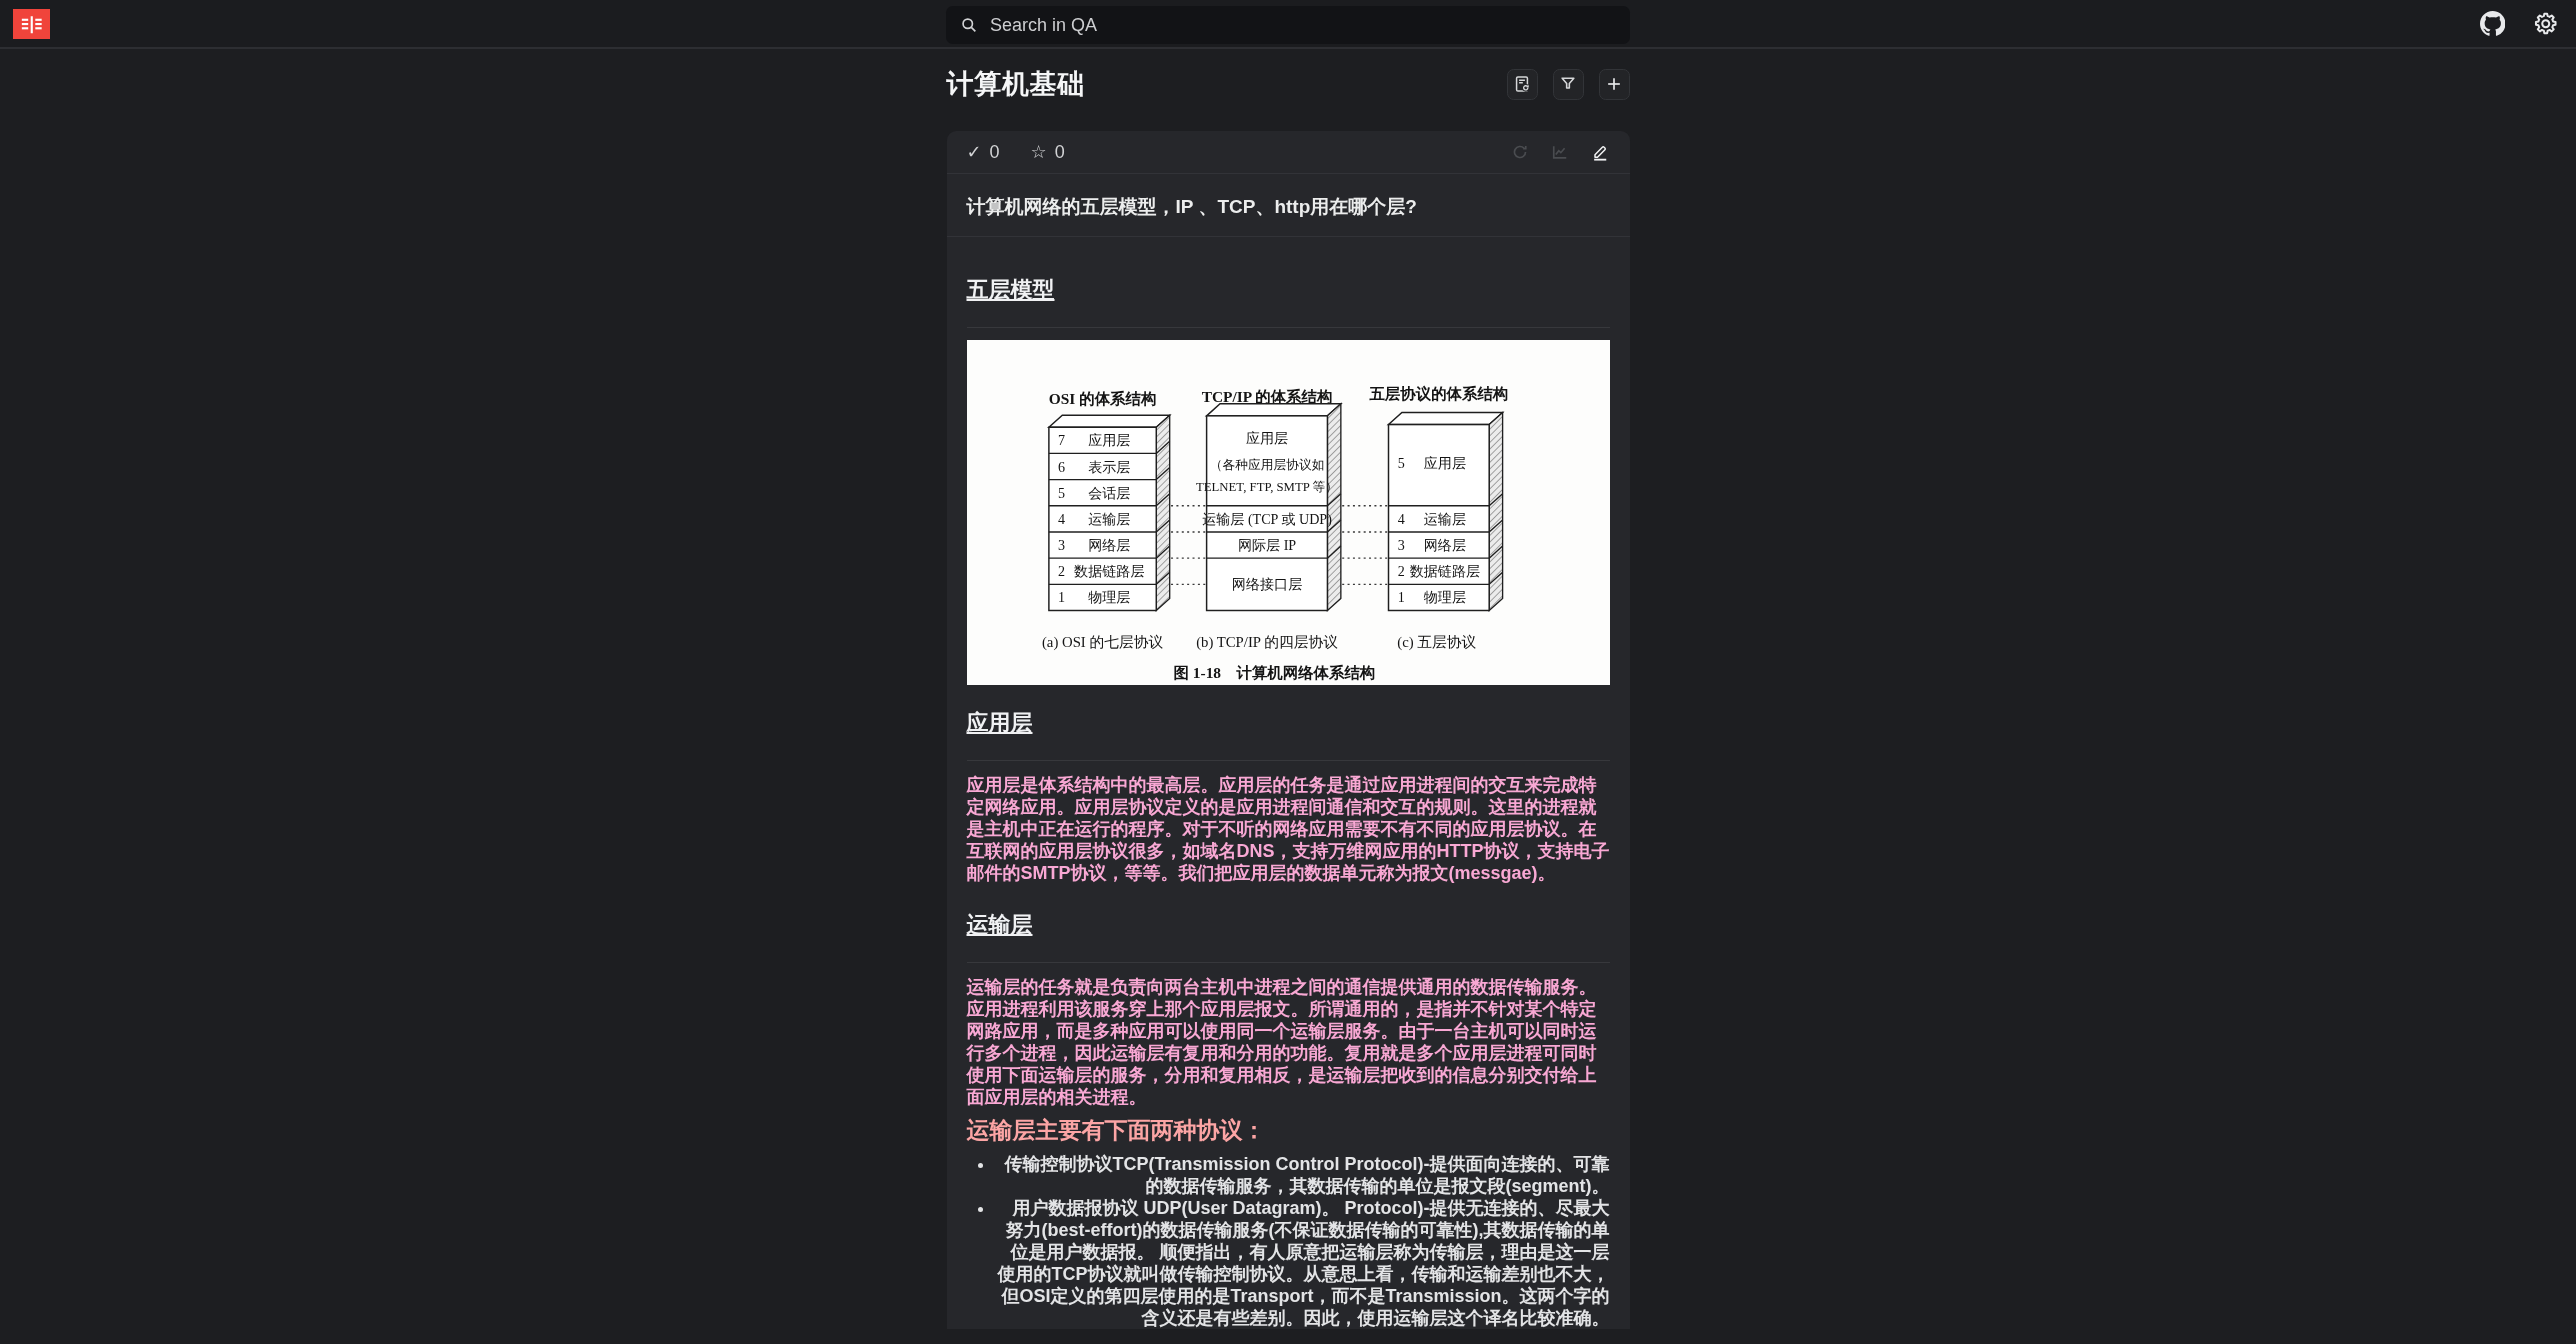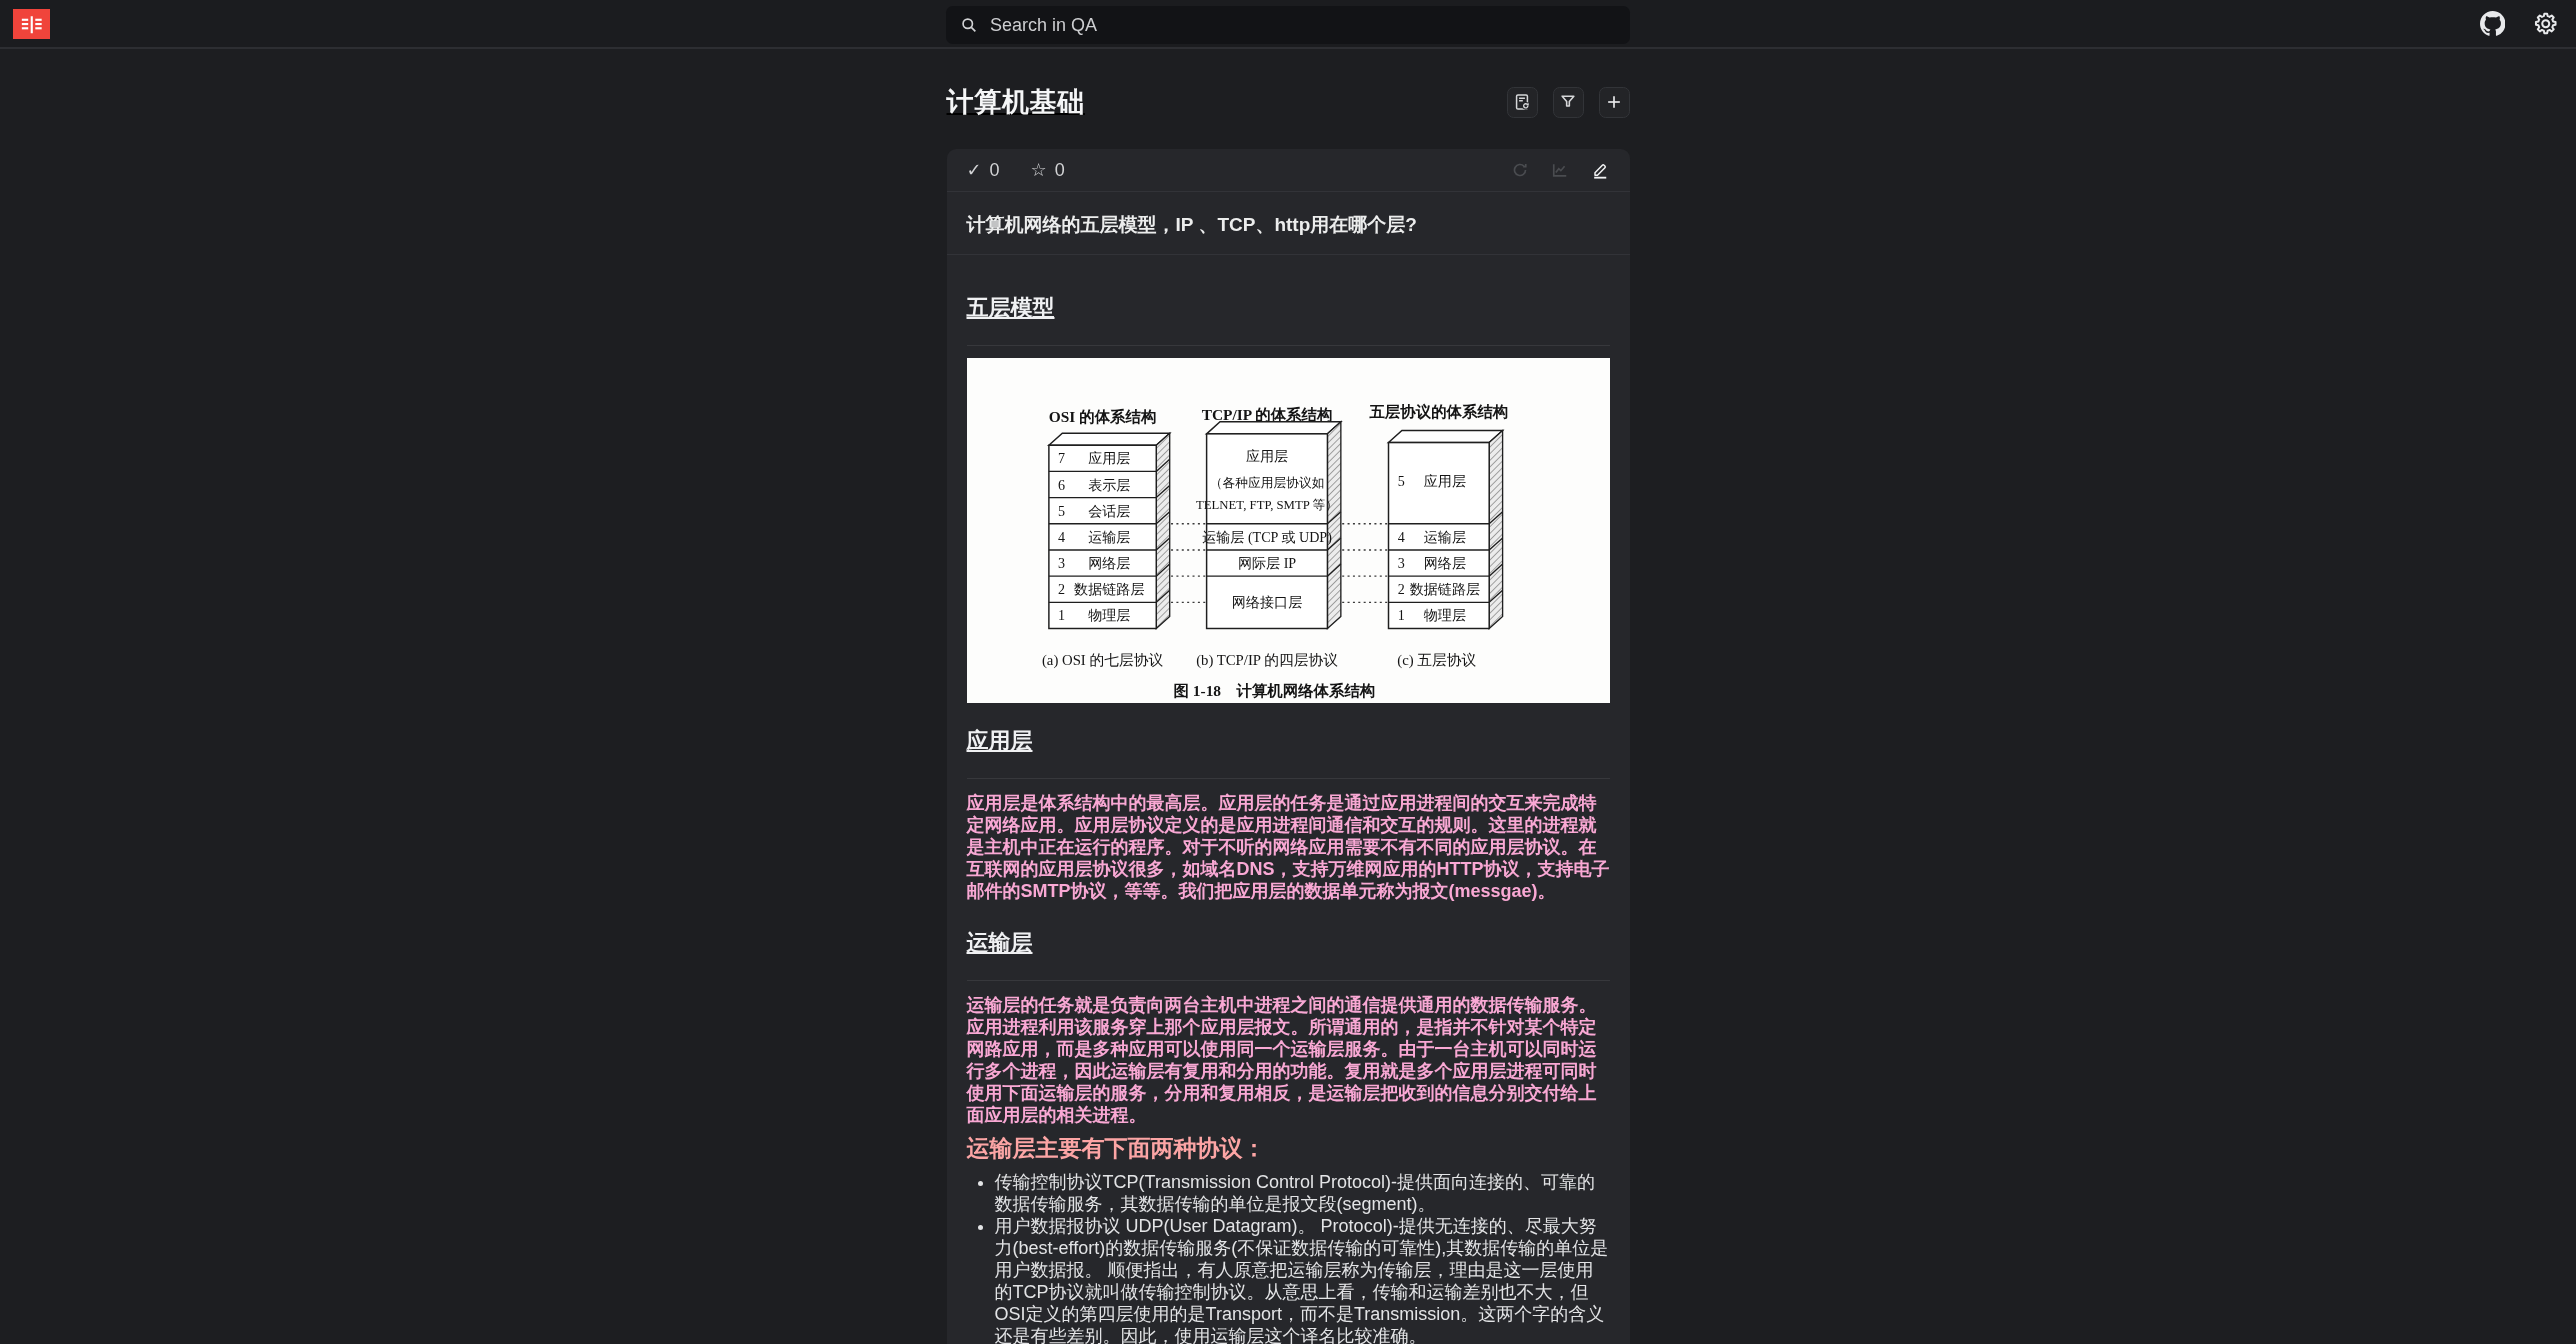--- a/index.html
+++ b/index.html
@@ -14,21 +14,21 @@
                width: 684px; height: 38px; background: #121316; border-radius: 6.7px;
                display: flex; align-items: center; gap: 10.7px; padding: 0 13.4px; }
   .searchbox input { flex: 1; background: transparent; border: 0; outline: 0; color: #e6e7e9;
                      font-size: 18px; font-family: inherit; }
   .searchbox input::placeholder { color: #cdced1; opacity: 1; }
   .topbar-right { position: absolute; right: 17.4px; top: 0; height: 100%; display: flex; align-items: center; gap: 28px; }
   .tb-icon { display: flex; align-items: center; cursor: pointer; }
 
   
   .main-col { width: 683px; margin: 0 auto; }
-  .title-row { margin-top: 35px; display: flex; align-items: center; justify-content: space-between; text-decoration: underline; }
+  .title-row { margin-top: 17px; display: flex; align-items: center; justify-content: space-between; }
   .page-title { font-size: 27px; font-weight: 700; color: #f5f6f7; letter-spacing: 0.7px; }
   .title-actions { display: flex; gap: 14.8px; }
   .icon-btn { width: 31px; height: 31px; border: 1.3px solid #323438; background: #232427; border-radius: 6.7px;
               display: flex; align-items: center; justify-content: center; cursor: pointer; }
 
   
   .card { margin-top: 29px; background: #26272b; border-radius: 9.4px 9.4px 0 0; }
   .card-header { height: 43px; padding: 0 20px; display: flex; align-items: center; border-bottom: 1.3px solid #323338; }
   .counts { display: flex; gap: 31px; color: #d2d3d5; font-size: 18px; }
   .count { display: flex; gap: 8px; align-items: center; }
@@ -44,21 +44,21 @@
 
   
   .answer { padding: 38px 20px 0; }
   h2.sec { font-size: 22px; font-weight: 700; color: #f0f1f3; padding-bottom: 22px; border-bottom: 1.3px solid #37383c; text-decoration: underline; }
   h2.mt1 { margin-top: 23px; }
   h2.mt2 { margin-top: 25.5px; }
   .figure-wrap { margin-top: 12px; line-height: 0; }
   p.body { margin-top: 13.4px; font-size: 18px; line-height: 22px; font-weight: 600; color: #f9a8d4; }
   p.lead { margin-top: 10.7px; font-size: 23px; line-height: 22px; font-weight: 600; color: #fca5a5; }
   ul.proto { margin: 12px 0 0 10.7px; padding-left: 17.4px; }
-  ul.proto li { font-size: 18px; line-height: 22px; font-weight: 400; color: #e3e4e6; }
+  ul.proto li { font-size: 18px; line-height: 22px; font-weight: 700; color: #e3e4e6; text-align: right; }
 
   
   .fh { font: 700 23px "Liberation Serif", serif; fill: #141414; text-anchor: middle; }
   .fl { font: 21px "Liberation Serif", serif; fill: #141414; text-anchor: middle; }
   .fs { font: 19px "Liberation Serif", serif; fill: #141414; text-anchor: middle; }
   .fc { font: 22px "Liberation Serif", serif; fill: #141414; text-anchor: middle; }
   .fg { font: 600 23px "Liberation Serif", serif; fill: #141414; text-anchor: middle; }
   .face { fill: #ffffff; stroke: #1f1f1f; stroke-width: 2.2; }
   .rowline { stroke: #1f1f1f; stroke-width: 2; }
   .side { fill: url(#hatch); stroke: #1f1f1f; stroke-width: 2; }

